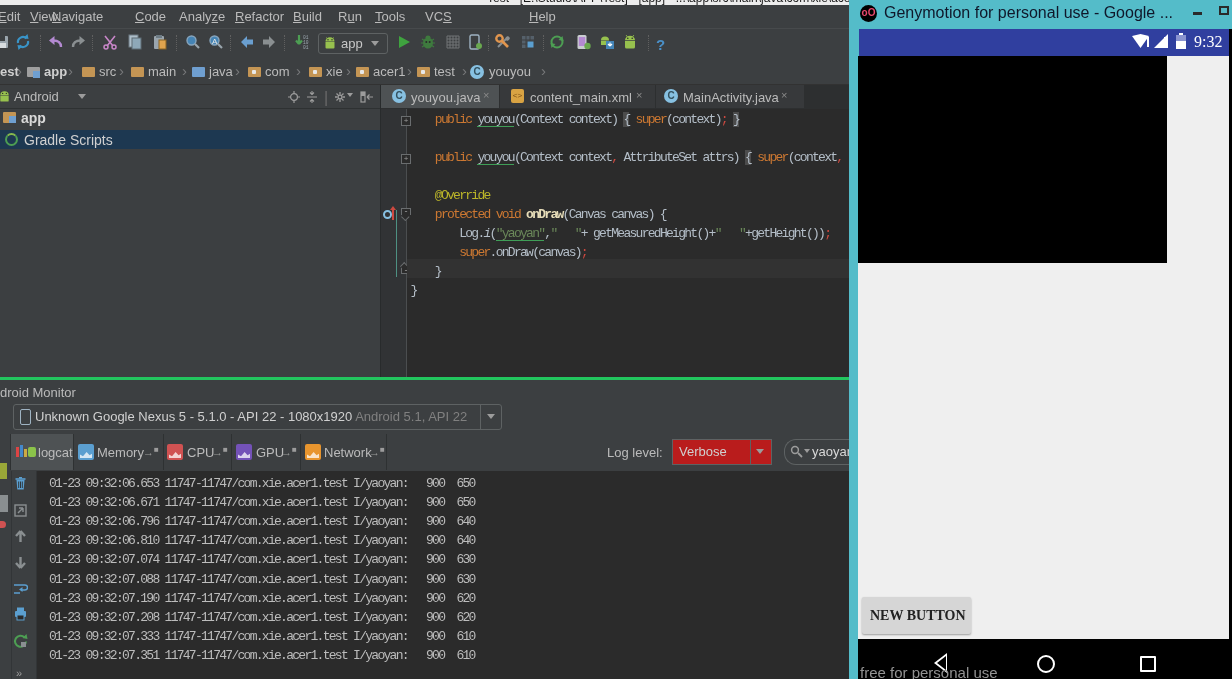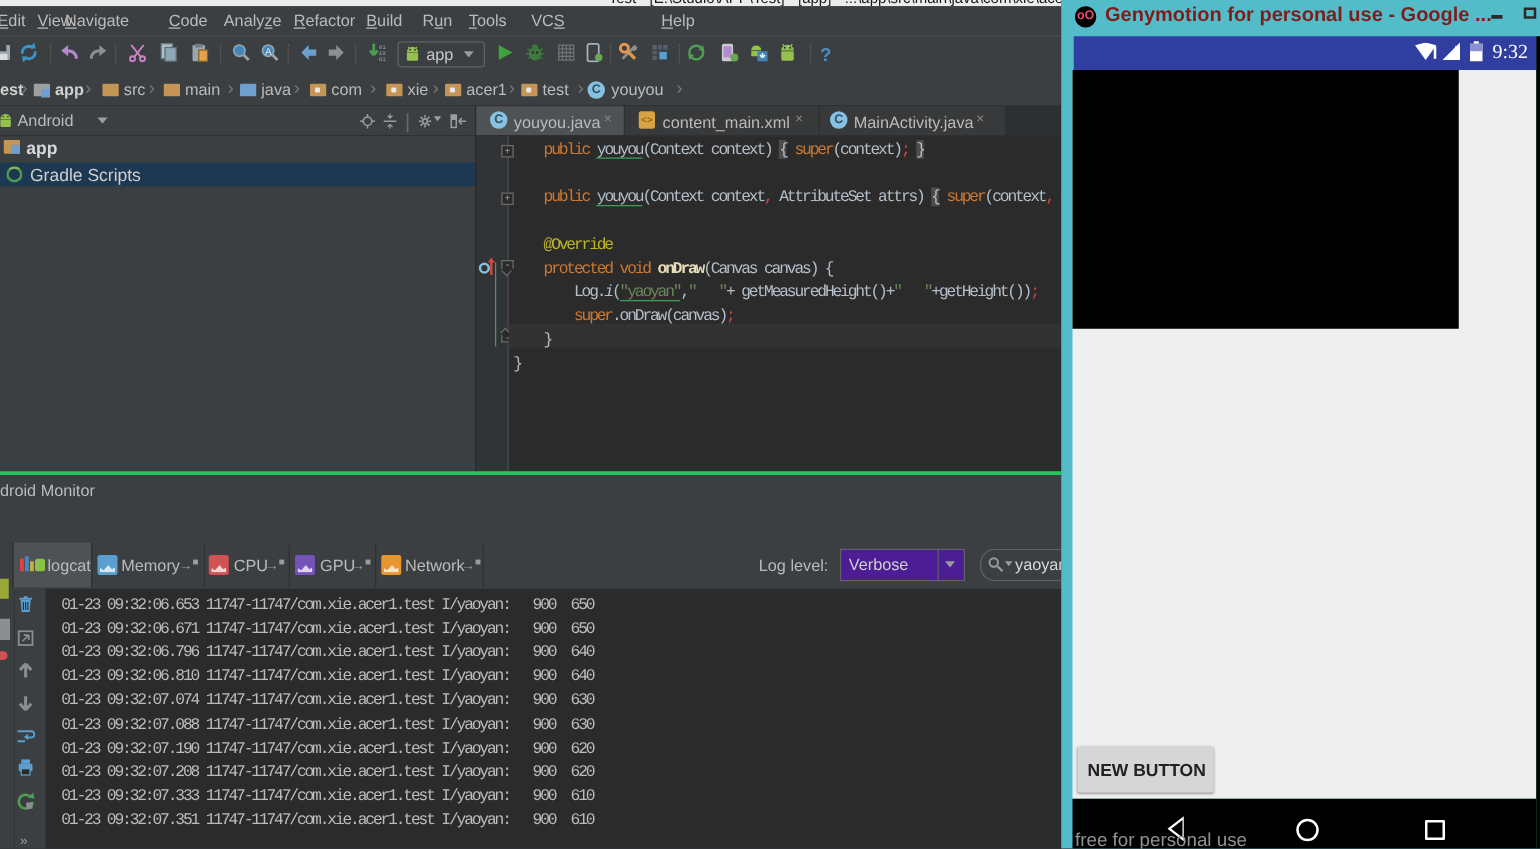--- a/index.html
+++ b/index.html
@@ -285,20 +285,26 @@
       </div>
 
     <div class="abs" style="left:26px;top:150px;width:442px;height:19px;background:#323232;"></div>
     <div id="code" class="abs mono" style="left:0;top:0;width:468px;height:268px;color:#a9b7c6;"><div class="abs" style="left:29.5px;top:3px;">    <span class="kw">public</span> <span class="df wavy">youyou</span><span class="df">(Context context) <span style="background:#4c4c4c;">{</span> <span class="kw">super</span>(context)<span class="rd">;</span> <span style="background:#4c4c4c;">}</span></span></div><div class="abs" style="left:29.5px;top:41px;">    <span class="kw">public</span> <span class="df wavy">youyou</span><span class="df">(Context context<span class="rd">,</span> AttributeSet attrs) <span style="background:#4c4c4c;">{</span> <span class="kw">super</span>(context<span class="rd">,</span> a</span></div><div class="abs" style="left:29.5px;top:79px;">    <span class="an">@Override</span></div><div class="abs" style="left:29.5px;top:98px;">    <span class="kw">protected void </span><span class="md" style="font-weight:bold;">onDraw</span><span class="df">(Canvas canvas) {</span></div><div class="abs" style="left:29.5px;top:117px;">        <span class="df">Log.<i>i</i>(</span><span class="st wavy">"yaoyan"</span><span class="df">,</span><span class="st">"   "</span><span class="df">+ getMeasuredHeight()+</span><span class="st">"   "</span><span class="df">+getHeight())<span class="rd">;</span></span></div><div class="abs" style="left:29.5px;top:136px;">        <span class="kw">super</span><span class="df">.onDraw(canvas)<span class="rd">;</span></span></div><div class="abs" style="left:29.5px;top:155px;">    <span class="df">}</span></div><div class="abs" style="left:29.5px;top:174px;"><span class="df">}</span></div></div>
   </div>
 
   <div class="abs" style="left:0;top:377px;width:849px;height:302px;background:#3c3f41;border-top:3px solid #22c55e;">
     <div class="abs ui" style="left:0;top:5px;font-size:13px;">droid Monitor</div>
 
     <div id="devrow" class="abs" style="left:0;top:19px;width:849px;height:35px;">
+        <div class="abs" style="left:13px;top:5px;width:487px;height:24px;border:1px solid #5e6263;border-radius:3px;">
+          <span class="abs" style="left:6px;top:4px;width:9px;height:14px;border:1.5px solid #9fb3c2;border-radius:2px;"></span>
+          <span class="abs" style="left:21px;top:4px;font-size:13px;color:#d0d0d0;">Unknown Google Nexus 5 - 5.1.0 - API 22 - 1080x1920 <span style="color:#808080;">Android 5.1, API 22</span></span>
+          <span class="abs" style="left:466px;top:0;width:1px;height:24px;background:#5e6263;"></span>
+          <span class="abs" style="left:473px;top:9px;width:0;height:0;border-left:4.5px solid transparent;border-right:4.5px solid transparent;border-top:5.5px solid #9c9c9c;"></span>
+        </div>
       </div>
 
     <div id="montabs" class="abs" style="left:0;top:54px;width:849px;height:37px;">
         <div class="abs" style="left:11px;top:0;width:62px;height:36px;background:#4e5254;"></div>
         <div class="abs" style="left:10px;top:0;width:1px;height:36px;background:#2e3132;"></div>
         <div class="abs" style="left:73px;top:0;width:1px;height:36px;background:#2e3132;"></div>
         <div class="abs" style="left:163px;top:0;width:1px;height:36px;background:#2e3132;"></div>
         <div class="abs" style="left:231px;top:0;width:1px;height:36px;background:#2e3132;"></div>
         <div class="abs" style="left:300px;top:0;width:1px;height:36px;background:#2e3132;"></div>
         <div class="abs" style="left:386px;top:0;width:1px;height:36px;background:#2e3132;"></div>
@@ -323,21 +329,21 @@
           <span style="position:absolute;left:2px;bottom:2px;width:12px;height:6px;background:rgba(255,255,255,.75);clip-path:polygon(0 100%,0 40%,25% 70%,55% 0,80% 55%,100% 30%,100% 100%);"></span>
         </div>
         <div class="abs ui" style="left:256px;top:11px;">GPU</div>
         <div class="abs" style="left:281px;top:11px;color:#9c9c9c;font-size:11px;">→<span style="font-size:8px;vertical-align:4px;">■</span></div>
         <div class="abs" style="left:305px;top:10px;width:16px;height:16px;background:#e8952e;border-radius:2px;">
           <span style="position:absolute;left:2px;bottom:2px;width:12px;height:6px;background:rgba(255,255,255,.75);clip-path:polygon(0 100%,0 40%,25% 70%,55% 0,80% 55%,100% 30%,100% 100%);"></span>
         </div>
         <div class="abs ui" style="left:324px;top:11px;">Network</div>
         <div class="abs" style="left:369px;top:11px;color:#9c9c9c;font-size:11px;">→<span style="font-size:8px;vertical-align:4px;">■</span></div>
         <div class="abs ui" style="left:607px;top:11px;">Log level:</div>
-        <div class="abs" style="left:672px;top:5px;width:98px;height:24px;border:1px solid #5e6263;background:#4c1d95;">
+        <div class="abs" style="left:672px;top:5px;width:98px;height:24px;border:1px solid #5e6263;background:#b91c1c;">
           <span class="abs" style="left:6px;top:4px;font-size:13px;color:#d0d0d0;">Verbose</span>
           <span class="abs" style="left:77px;top:0;width:1px;height:24px;background:#5e6263;"></span>
           <span class="abs" style="left:83px;top:9px;width:0;height:0;border-left:4.5px solid transparent;border-right:4.5px solid transparent;border-top:5.5px solid #9c9c9c;"></span>
         </div>
         <div class="abs" style="left:784px;top:5px;width:80px;height:24px;border:1px solid #5e6263;border-radius:12px 0 0 12px;border-right:none;">
           <svg width="13" height="13" viewBox="0 0 13 13" style="position:absolute;left:5px;top:5px;">
             <circle cx="5" cy="5" r="3.4" fill="none" stroke="#9c9c9c" stroke-width="1.5"></circle>
             <path d="M8 8l4 4" stroke="#9c9c9c" stroke-width="1.8"></path>
           </svg>
           <span class="abs" style="left:19px;top:9px;width:0;height:0;border-left:3.5px solid transparent;border-right:3.5px solid transparent;border-top:4.5px solid #9c9c9c;"></span>
@@ -384,42 +390,42 @@
             <rect x="8" y="8" width="5" height="5" fill="#8a8f91"></rect>
           </svg></div>
         <div class="abs" style="left:16px;top:196px;color:#9c9c9c;font-size:11px;">»</div>
       </div>
     <div id="log" class="abs mono" style="left:44px;top:96px;width:805px;height:208px;color:#bcbcbc;"><div class="abs" style="left:5px;top:0px;">01-23 09:32:06.653 11747-11747/com.xie.acer1.test I/yaoyan:   900  650</div><div class="abs" style="left:5px;top:19.1px;">01-23 09:32:06.671 11747-11747/com.xie.acer1.test I/yaoyan:   900  650</div><div class="abs" style="left:5px;top:38.2px;">01-23 09:32:06.796 11747-11747/com.xie.acer1.test I/yaoyan:   900  640</div><div class="abs" style="left:5px;top:57.300000000000004px;">01-23 09:32:06.810 11747-11747/com.xie.acer1.test I/yaoyan:   900  640</div><div class="abs" style="left:5px;top:76.4px;">01-23 09:32:07.074 11747-11747/com.xie.acer1.test I/yaoyan:   900  630</div><div class="abs" style="left:5px;top:95.5px;">01-23 09:32:07.088 11747-11747/com.xie.acer1.test I/yaoyan:   900  630</div><div class="abs" style="left:5px;top:114.60000000000001px;">01-23 09:32:07.190 11747-11747/com.xie.acer1.test I/yaoyan:   900  620</div><div class="abs" style="left:5px;top:133.70000000000002px;">01-23 09:32:07.208 11747-11747/com.xie.acer1.test I/yaoyan:   900  620</div><div class="abs" style="left:5px;top:152.8px;">01-23 09:32:07.333 11747-11747/com.xie.acer1.test I/yaoyan:   900  610</div><div class="abs" style="left:5px;top:171.9px;">01-23 09:32:07.351 11747-11747/com.xie.acer1.test I/yaoyan:   900  610</div></div>
   </div>
 
   <div class="abs" style="left:849px;top:0;width:383px;height:679px;background:#54bcc9;">
 
     <div class="abs" style="left:11px;top:5px;width:17px;height:17px;border-radius:50%;background:#000000;color:#e8486d;font-size:10px;font-weight:bold;text-align:center;line-height:16px;">oO</div>
-    <div class="abs" style="left:35px;top:4px;color:#7f1d1d;font-size:16px;font-weight:bold;">Genymotion for personal use - Google ...</div>
+    <div class="abs" style="left:35px;top:4px;color:#0f172a;font-size:16px;">Genymotion for personal use - Google ...</div>
     <div class="abs" style="left:344px;top:12px;width:9px;height:3px;background:#2a2a2a;"></div>
     <div class="abs" style="left:370px;top:6px;width:6px;height:5px;border:2.2px solid #2a2a2a;"></div>
 
     <div class="abs" style="left:10px;top:29px;width:370px;height:27px;background:#303f9f;"></div>
 
     <div id="status" class="abs" style="left:0;top:29px;width:383px;height:27px;font-family:Liberation Serif, serif;">
         <div class="abs" style="left:283px;top:5px;width:17px;height:14px;background:#fff;clip-path:polygon(0 15%,50% 100%,100% 15%,50% 0);border-radius:2px;"></div>
         <div class="abs" style="left:298px;top:8px;width:2px;height:10px;background:#fff;"></div>
         <div class="abs" style="left:305px;top:5px;width:0;height:0;border-left:14px solid transparent;border-bottom:14px solid #fff;"></div>
         <div class="abs" style="left:315px;top:8px;width:2px;height:10px;background:#fff;"></div>
         <div class="abs" style="left:327px;top:6px;width:10px;height:14px;background:#fff;"></div>
         <div class="abs" style="left:330px;top:4px;width:4px;height:2px;background:#fff;"></div>
         <div class="abs" style="left:327px;top:6px;width:10px;height:6px;background:#8a93cf;"></div>
         <div class="abs" style="left:345px;top:4px;color:#fff;font-size:16px;">9:32</div>
       </div>
 
     <div class="abs" style="left:9px;top:56px;width:371px;height:583px;background:#efefef;"></div>
     <div class="abs" style="left:9px;top:56px;width:309px;height:207px;background:#000;"></div>
 
     <div class="abs" style="left:13px;top:597px;width:109px;height:37px;background:#d6d6d6;border-radius:2px;box-shadow:0 1px 2px rgba(0,0,0,0.35);"></div>
-    <div class="abs" style="left:21px;top:608px;color:#212121;font-size:14px;font-weight:bold;">NEW BUTTON</div>
+    <div class="abs" style="left:21px;top:608px;color:#212121;font-size:14px;font-weight:bold;font-family:Liberation Serif, serif;">NEW BUTTON</div>
 
     <div class="abs" style="left:9px;top:639px;width:371px;height:40px;background:#000;"></div>
     <div class="abs" style="left:85px;top:653px;width:0;height:0;border-top:10px solid transparent;border-bottom:10px solid transparent;border-right:13px solid #fff;"></div>
     <div class="abs" style="left:88px;top:656px;width:0;height:0;border-top:7px solid transparent;border-bottom:7px solid transparent;border-right:9px solid #000;"></div>
     <div class="abs" style="left:188px;top:655px;width:14px;height:14px;border:2px solid #fff;border-radius:50%;"></div>
     <div class="abs" style="left:291px;top:656px;width:12px;height:12px;border:2px solid #fff;border-radius:1px;"></div>
     <div class="abs" style="left:11px;top:664px;color:#929292;font-size:15px;">free for personal use</div>
 
     <div class="abs" style="left:380px;top:29px;width:3px;height:650px;background:#000;"></div>
   </div>

